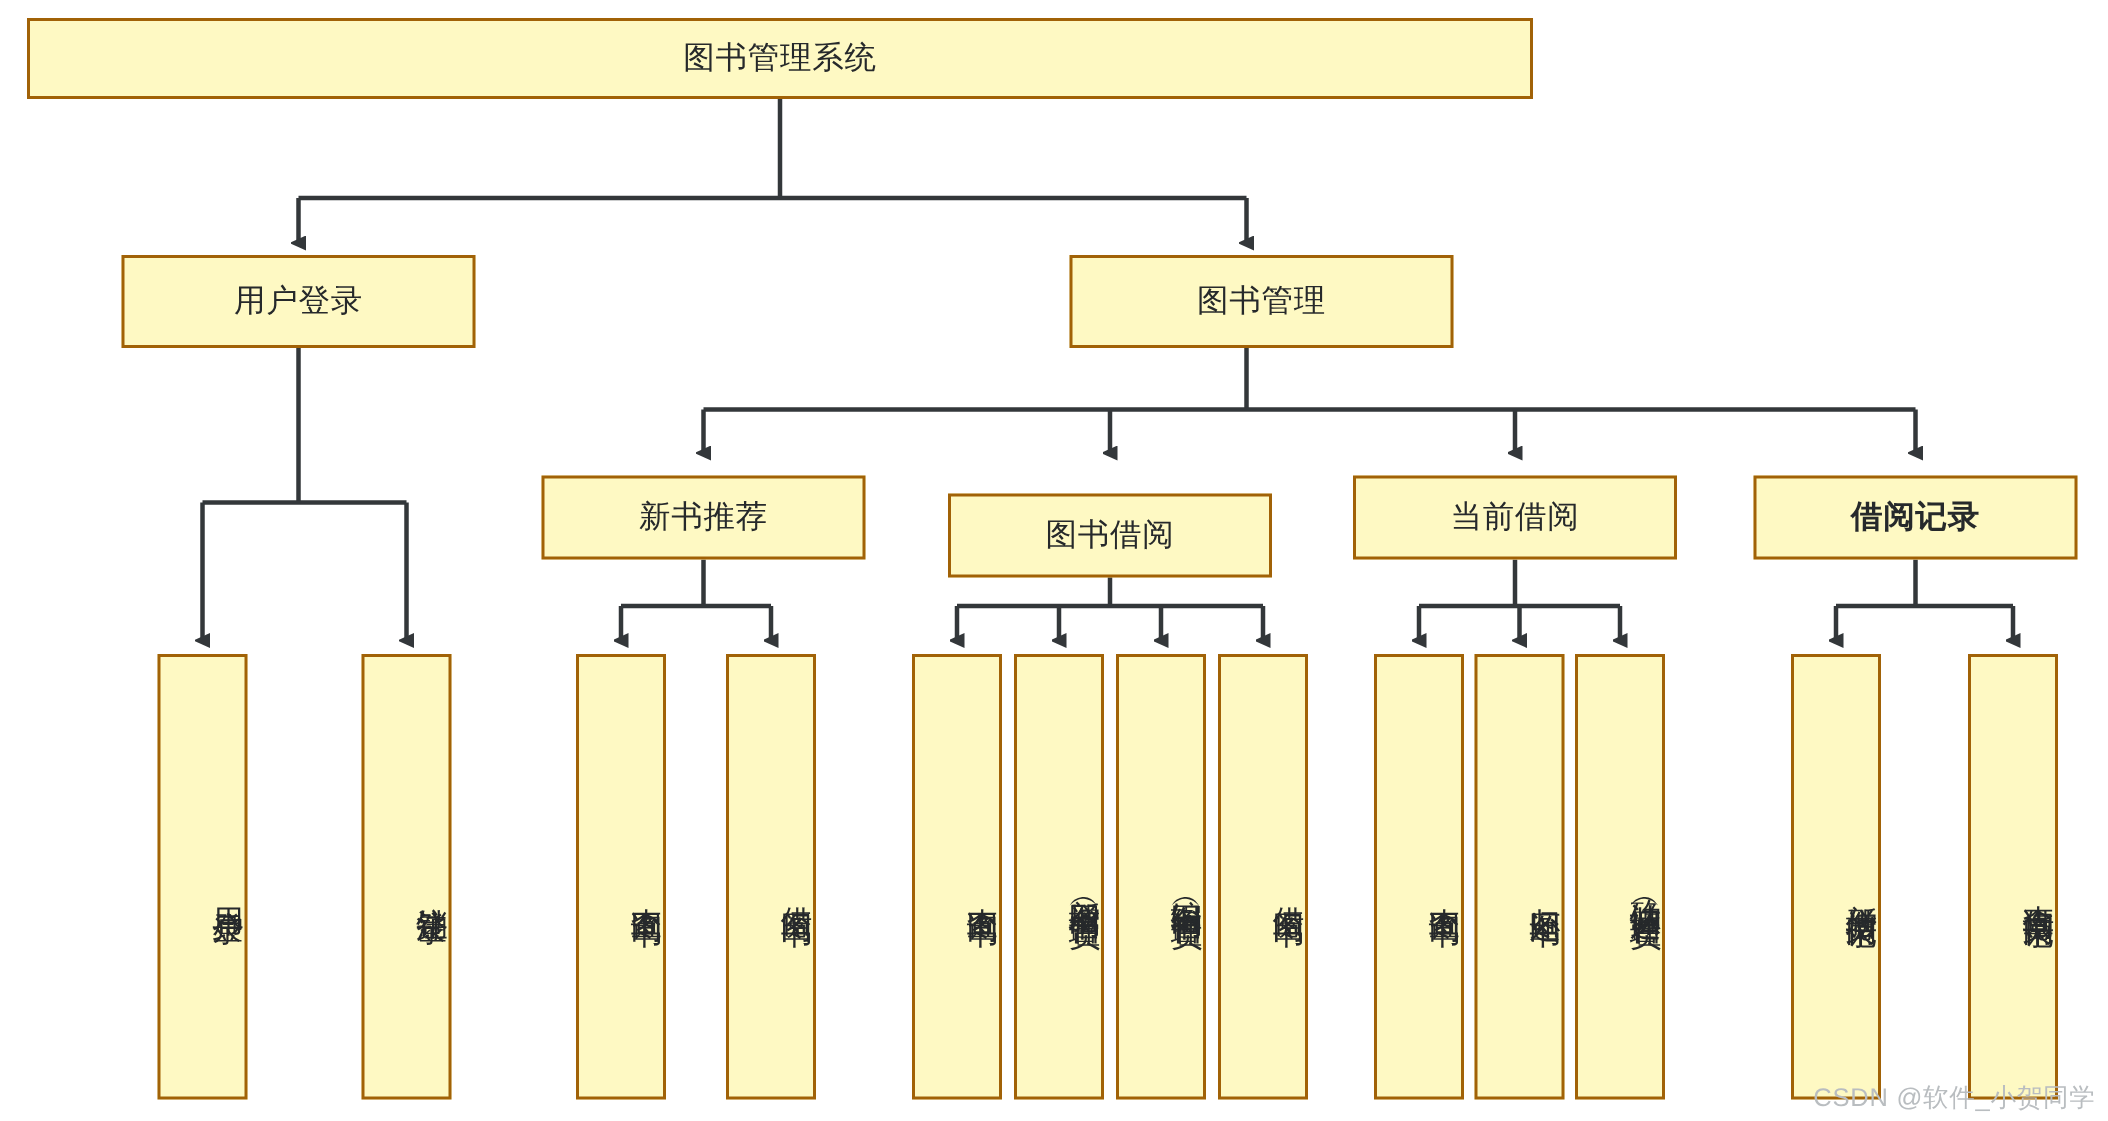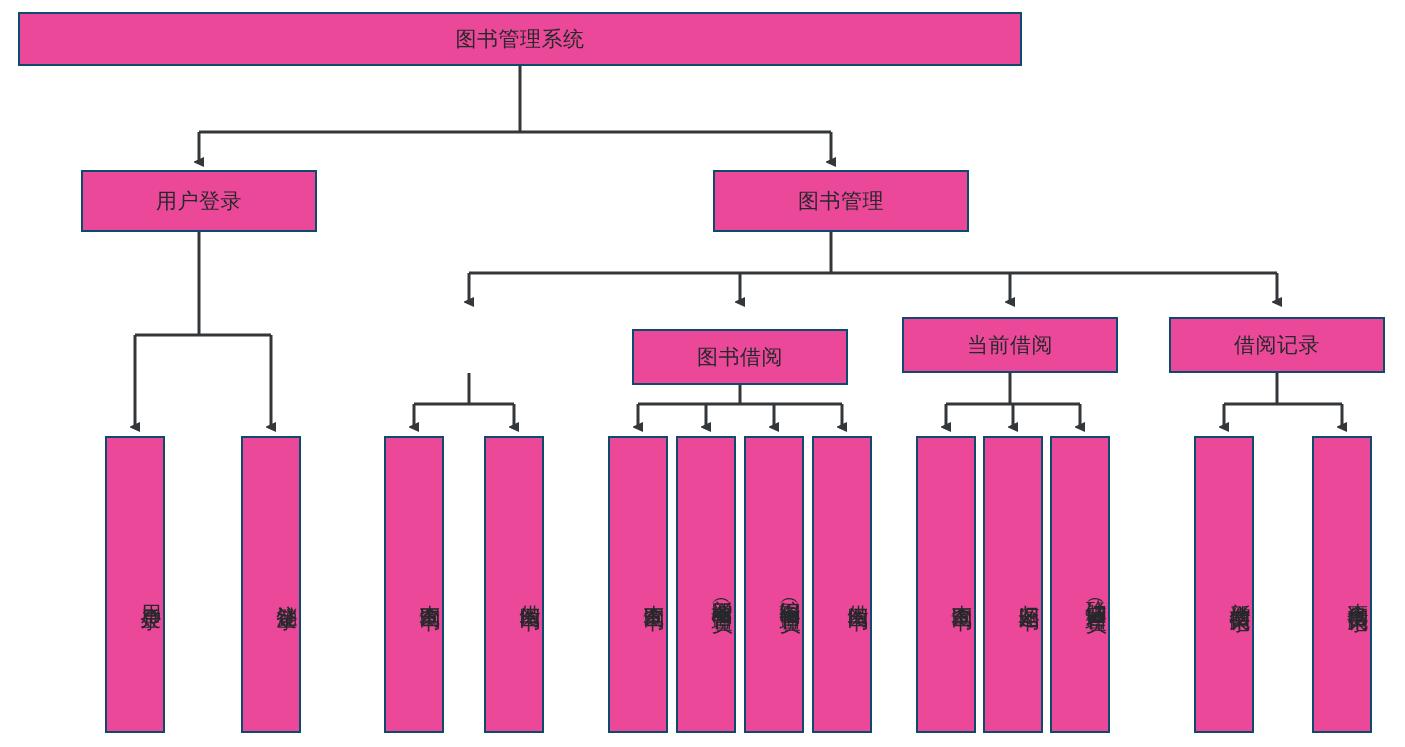--- a/index.html
+++ b/index.html
@@ -21,22 +21,22 @@
     position: absolute;
     left: 0;
     top: 0;
     width: 1405px;
     height: 747px;
     pointer-events: none;
   }
   .node {
     position: absolute;
     box-sizing: border-box;
-    border: 2px solid #0c4a6e;
-    background: #ec4899;
+    border: 2px solid #a16207;
+    background: #fef9c3;
     display: flex;
     align-items: center;
     justify-content: center;
     color: #26292b;
     line-height: 1.12;
     text-align: center;
   }
   .node.horiz {
     font-size: 21px;
     letter-spacing: 0.5px;
@@ -125,27 +125,30 @@
     <span>图书管理系统</span>
   </div>
 
   <div class="node horiz" style="left:81px; top:170px; width:236px; height:62px;">
     <span>用户登录</span>
   </div>
   <div class="node horiz" style="left:713px; top:170px; width:256px; height:62px;">
     <span>图书管理</span>
   </div>
 
+  <div class="node horiz" style="left:361px; top:317px; width:216px; height:56px;">
+    <span>新书推荐</span>
+  </div>
   <div class="node horiz" style="left:632px; top:317px; width:216px; height:56px;margin-top:12px;">
     <span>图书借阅</span>
   </div>
   <div class="node horiz" style="left:902px; top:317px; width:216px; height:56px;">
     <span>当前借阅</span>
   </div>
-  <div class="node horiz" style="left:1169px; top:317px; width:216px; height:56px;">
+  <div class="node horiz" style="left:1169px; top:317px; width:216px; height:56px;font-weight:bold;">
     <span>借阅记录</span>
   </div>
 
   <div class="node vert" style="left:105px; top:436px; width:60px; height:297px;">
     <span class="vtext">用户登录</span>
   </div>
   <div class="node vert" style="left:241px; top:436px; width:60px; height:297px;">
     <span class="vtext">注销登录</span>
   </div>
 
@@ -179,13 +182,14 @@
     <span class="vtext">确认归还（管理员）</span>
   </div>
 
   <div class="node vert" style="left:1194px; top:436px; width:60px; height:297px;">
     <span class="vtext">新增借阅记录</span>
   </div>
   <div class="node vert" style="left:1312px; top:436px; width:60px; height:297px;">
     <span class="vtext">查询借阅记录</span>
   </div>
 
+  <div class="watermark">CSDN @软件_小贺同学</div>
 </div>
 
 </body></html>

